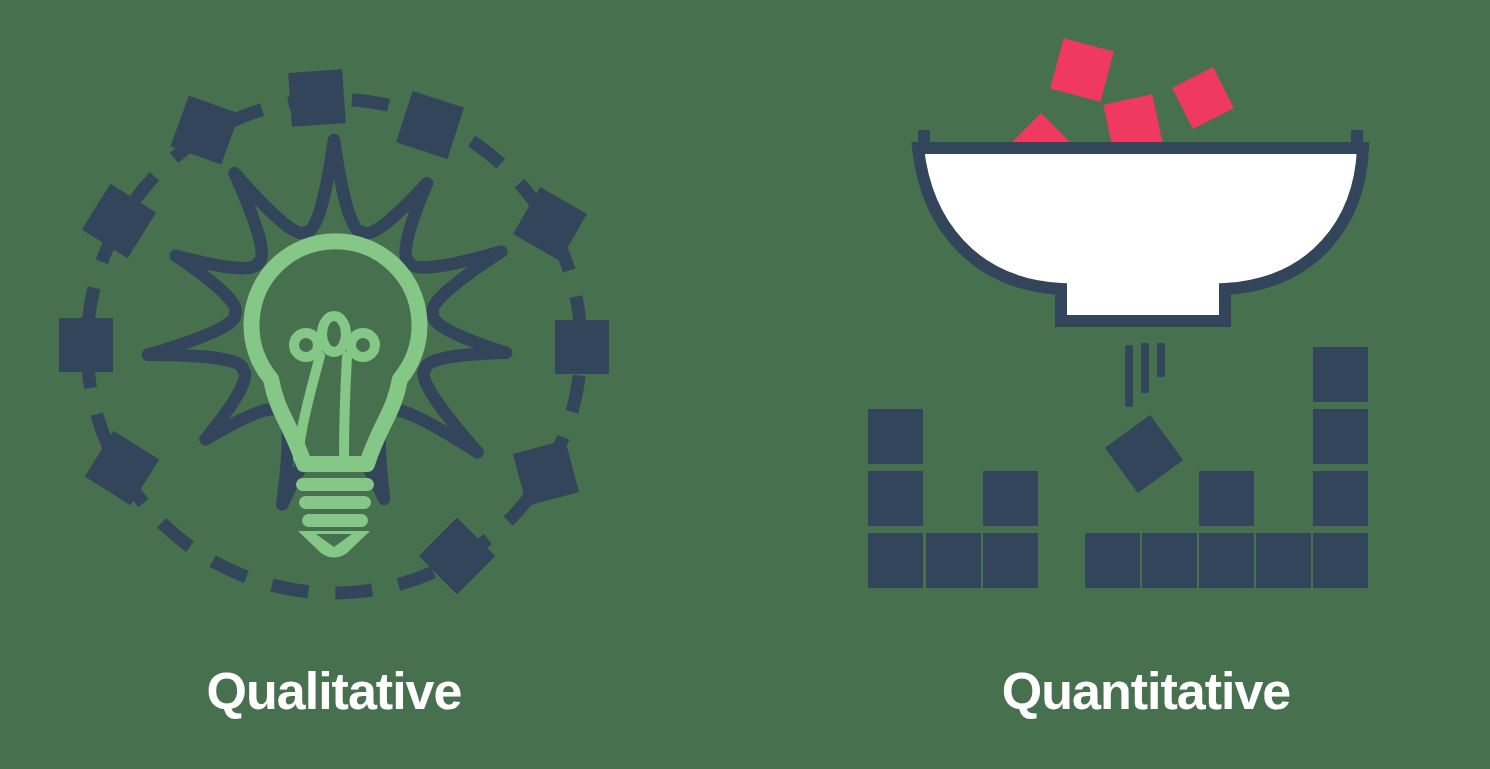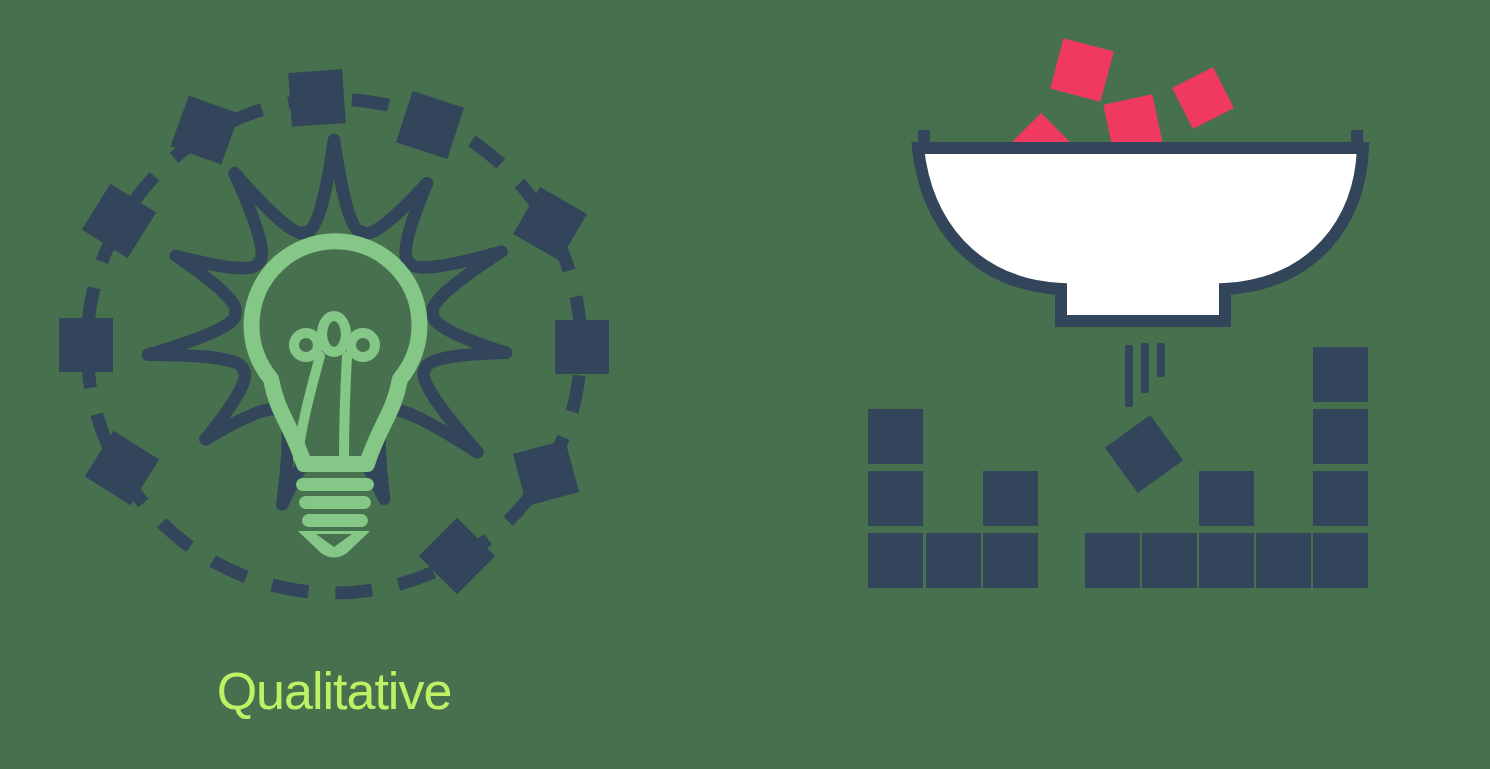--- a/index.html
+++ b/index.html
@@ -5,22 +5,22 @@
   html,body{margin:0;padding:0;}
   body{
     width:1490px;height:769px;overflow:hidden;
     font-family:"Liberation Sans","DejaVu Sans",sans-serif;
     background:#47704F;
   }
   .stage{position:relative;width:1490px;height:769px;background:#47704F;}
   svg{position:absolute;left:0;top:0;}
   .caption{
     position:absolute;top:663px;width:500px;
-    font-size:52px;font-weight:normal;letter-spacing:-1px;
-    color:#bef264;text-align:center;line-height:1.1;
+    font-size:52px;font-weight:bold;letter-spacing:-1px;
+    color:#ffffff;text-align:center;line-height:1.1;
   }
   .caption-left{left:84px;}
   .caption-right{left:896px;}
   .navy{fill:#33455A;}
   .pink{fill:#F0395E;}
   .dashed-ring{fill:none;stroke:#33455A;stroke-width:13;stroke-dasharray:37 27;}
   .burst{fill:none;stroke:#33455A;stroke-width:12.5;stroke-linejoin:round;}
   .bulb-body{fill:#47704F;stroke:#84C786;stroke-width:16;stroke-linejoin:round;}
   .filament{fill:none;stroke:#84C786;stroke-width:10;stroke-linecap:round;}
   .bulb-green{fill:#84C786;}
@@ -113,13 +113,14 @@
           <rect x="1256" y="533" width="55" height="55" fill="#33455A"></rect>
           <rect x="1313" y="533" width="55" height="55" fill="#33455A"></rect>
           <rect x="1313" y="471" width="55" height="55" fill="#33455A"></rect>
           <rect x="1313" y="409" width="55" height="55" fill="#33455A"></rect>
           <rect x="1313" y="347" width="55" height="55" fill="#33455A"></rect>
         </g>
     </g>
   </svg>
 
   <div class="caption caption-left">Qualitative</div>
+  <div class="caption caption-right">Quantitative</div>
 </div>
 
 </body></html>

